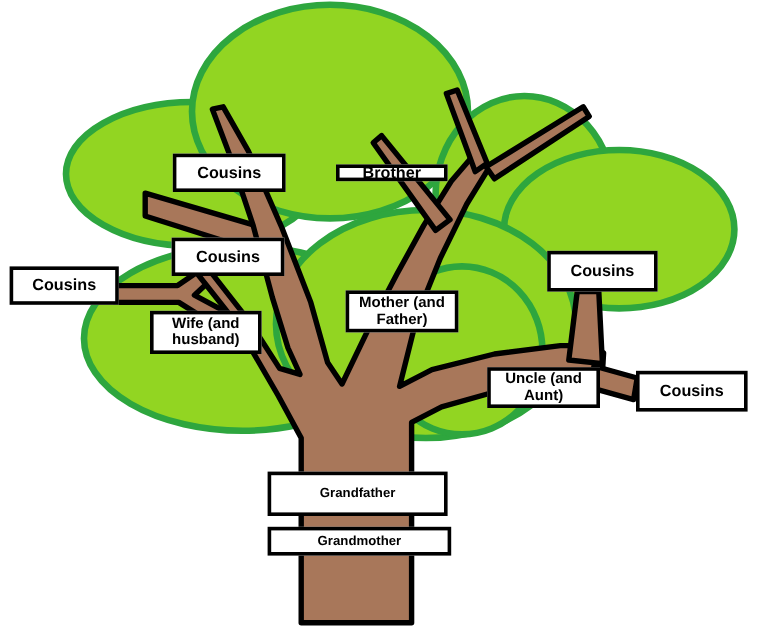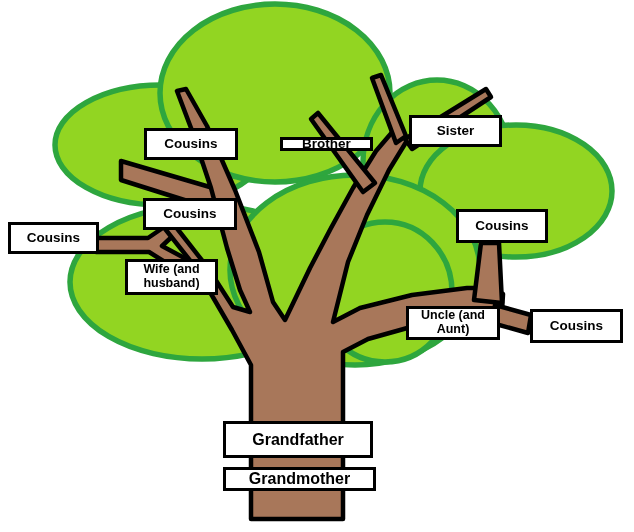--- a/index.html
+++ b/index.html
@@ -9,21 +9,21 @@
   }
   #tree-svg{position:absolute;left:0;top:0;}
   .lbl{
     position:absolute;box-sizing:border-box;
     background:#ffffff;border:3px solid #000000;
     display:flex;align-items:center;justify-content:center;
     text-align:center;font-weight:bold;color:#000000;
     font-size:13.5px;line-height:1.1;white-space:pre-line;
   }
   .lbl-2line{font-size:12.5px;}
-  .lbl-lg{font-size:16px;border-width:3px;margin-top:28px;}
+  .lbl-lg{font-size:11px;border-width:3px;}
 </style>
 </head>
 <body>
 
 <div id="stage">
 
   <svg id="tree-svg" width="634" height="532" viewBox="0 0 634 532">
 
     <g stroke-width="5.5">
       <ellipse cx="161" cy="145" rx="106" ry="60" fill="#92D522" stroke="#2EA63E"></ellipse>
@@ -44,28 +44,29 @@
       <polygon points="486,89 491,97 412,149 405,139" fill="#A8775A" stroke="#000000"></polygon>
       <polygon points="481,243 499,243 502,303 474,300" fill="#A8775A" stroke="#000000"></polygon>
       <polygon points="495,305 531,315 528,333 492,323" fill="#A8775A" stroke="#000000"></polygon>
     </g>
   </svg>
 
   <div class="lbl" style="left:144px;top:128px;width:94px;height:32px">Cousins</div>
 
   <div class="lbl" style="left:280px;top:137px;width:93px;height:14px">Brother</div>
 
-  <div class="lbl" style="left:409px;top:115px;width:93px;height:32px">Sister</div>
 
   <div class="lbl" style="left:143px;top:198px;width:94px;height:32px">Cousins</div>
 
   <div class="lbl" style="left:8px;top:222px;width:91px;height:32px">Cousins</div>
 
   <div class="lbl" style="left:456px;top:209px;width:92px;height:34px">Cousins</div>
 
+  <div class="lbl lbl-2line" style="left:288px;top:242px;width:94px;height:35px">Mother (and
+Father)</div>
 
   <div class="lbl lbl-2line" style="left:125px;top:259px;width:93px;height:36px">Wife (and
 husband)</div>
 
   <div class="lbl lbl-2line" style="left:406px;top:306px;width:94px;height:34px">Uncle (and
 Aunt)</div>
 
   <div class="lbl" style="left:530px;top:309px;width:93px;height:34px">Cousins</div>
 
   <div class="lbl lbl-lg" style="left:223px;top:393px;width:150px;height:37px">Grandfather</div>

